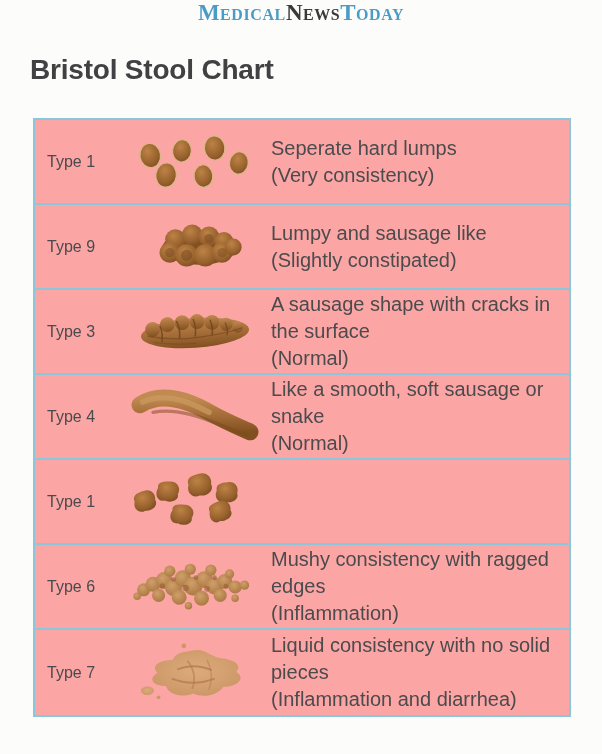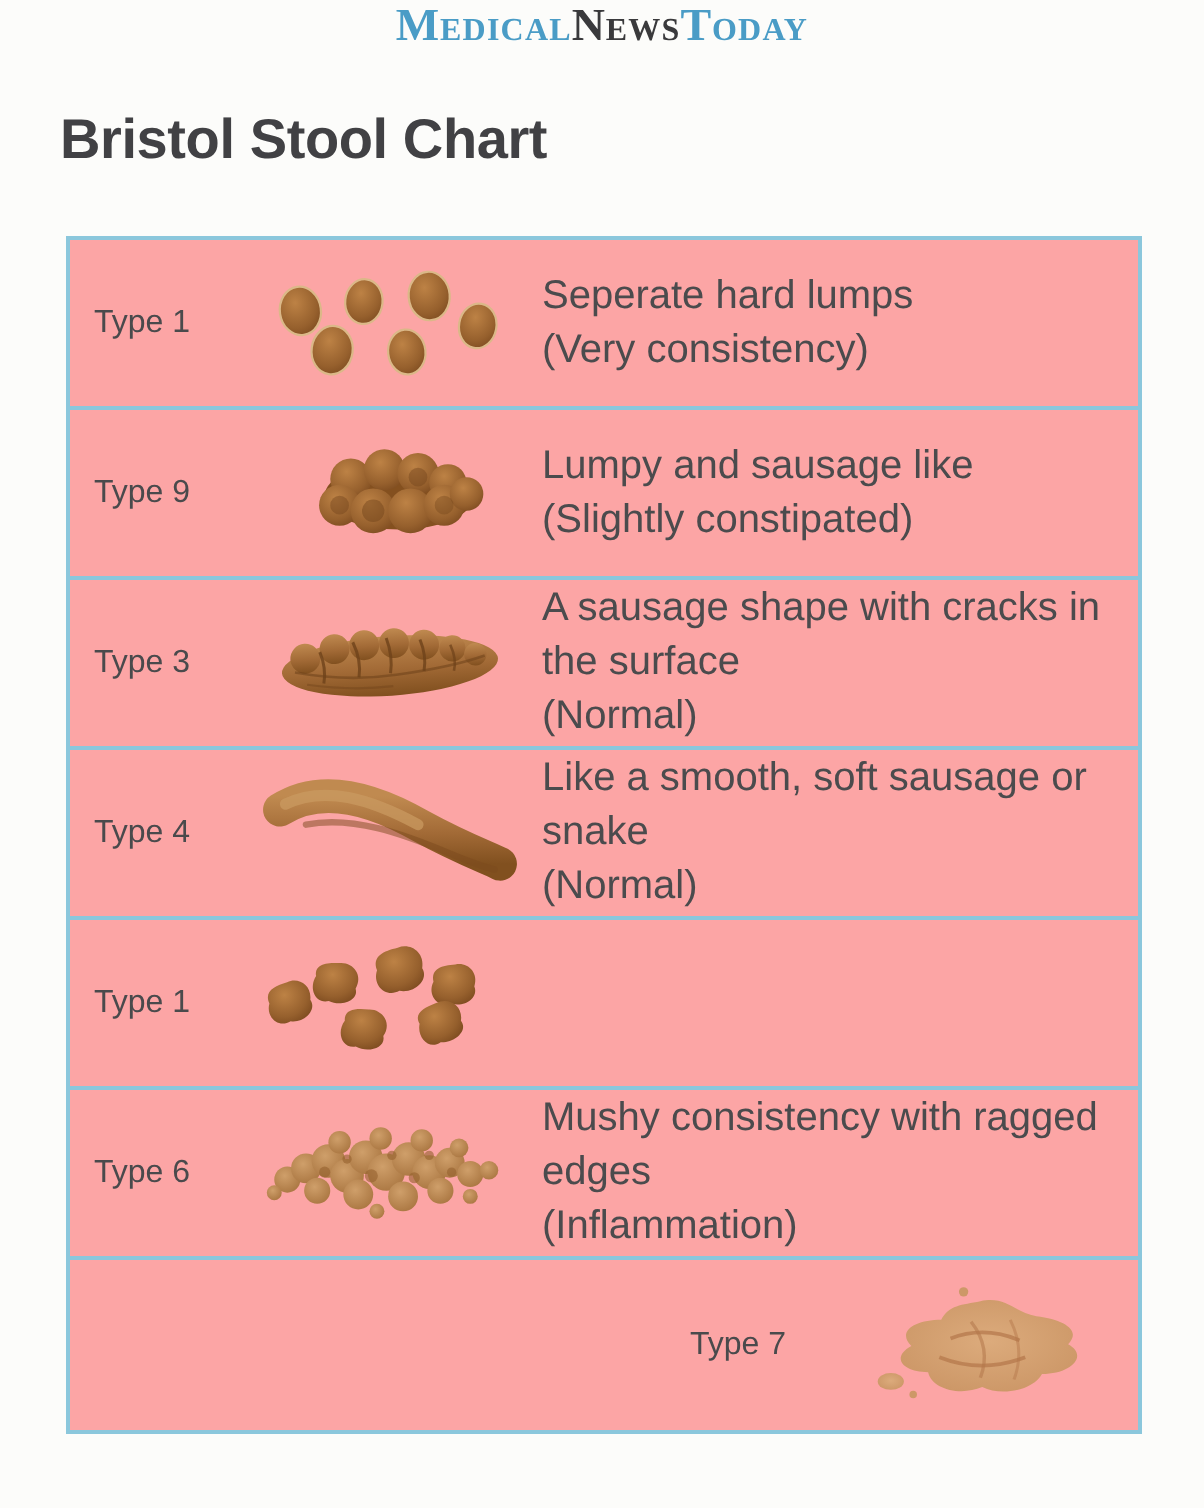--- a/index.html
+++ b/index.html
@@ -262,15 +262,19 @@
         <path d="M72,8 C86,5 90,14 102,16 C118,18 126,24 119,31 C130,37 121,47 105,47 C100,56 83,59 73,54 C61,59 46,55 44,46 C30,46 24,38 35,32 C27,24 37,18 51,18 C55,10 62,10 72,8 Z" fill="url(#liquidGrad)"></path>
         <path d="M56,28 q18,-7 37,1" stroke="#b3764a" stroke-width="2" fill="none" opacity="0.7"></path>
         <path d="M50,38 q23,9 46,0" stroke="#b3764a" stroke-width="2" fill="none" opacity="0.7"></path>
         <path d="M67,19 q11,14 5,30" stroke="#b3764a" stroke-width="1.8" fill="none" opacity="0.55"></path>
         <path d="M88,18 q8,16 2,32" stroke="#b3764a" stroke-width="1.6" fill="none" opacity="0.45"></path>
         <ellipse cx="24" cy="51" rx="7" ry="4.5" fill="url(#liquidGrad)"></ellipse>
         <circle cx="63" cy="3" r="2.5" fill="#cd9868"></circle>
         <circle cx="36" cy="58" r="2" fill="#cd9868"></circle>
       </svg>
     </div>
+    <div class="cell-desc">
+      <div class="desc-main">Liquid consistency with no solid pieces</div>
+      <div class="desc-note">(Inflammation and diarrhea)</div>
+    </div>
   </div>
 
 </div>
 
 </body></html>

